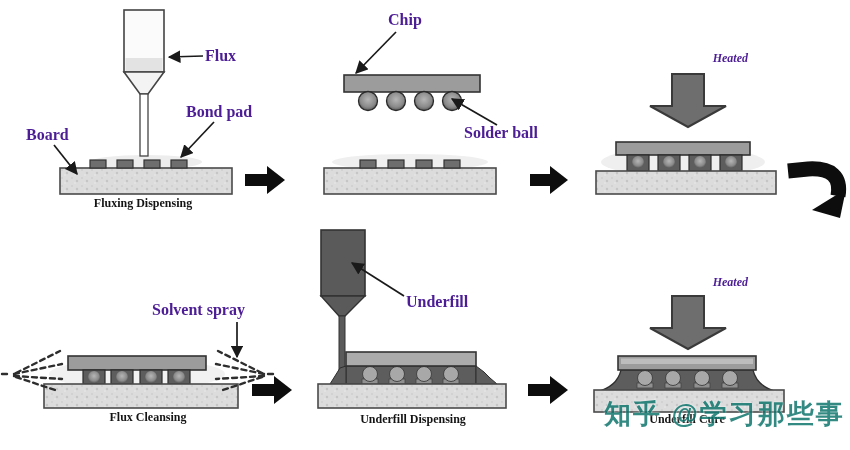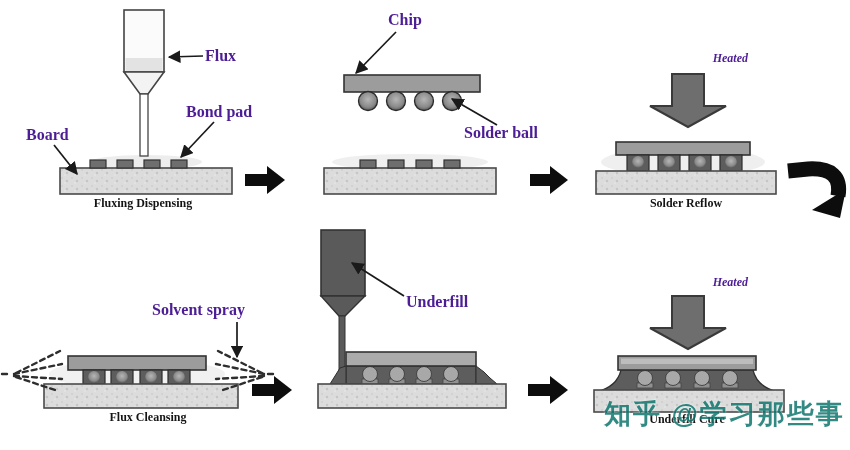--- a/index.html
+++ b/index.html
@@ -214,24 +214,24 @@
 
   <span class="lbl" style="left:205px;top:47px;">Flux</span>
   <span class="lbl" style="left:186px;top:103px;">Bond pad</span>
   <span class="lbl" style="left:26px;top:126px;">Board</span>
   <span class="caption" style="left:38px;top:197px;width:210px;">Fluxing Dispensing</span>
 
   <span class="lbl" style="left:388px;top:11px;">Chip</span>
   <span class="lbl" style="left:464px;top:124px;">Solder ball</span>
 
   <span class="lbl heated" style="left:640px;top:52px;width:108px;">Heated</span>
-  <span class="caption" style="left:586px;top:197px;width:200px;">Solder Reflow</span>
 
   <span class="lbl" style="left:152px;top:301px;">Solvent spray</span>
   <span class="caption" style="left:48px;top:411px;width:200px;">Flux Cleansing</span>
 
   <span class="lbl" style="left:406px;top:293px;">Underfill</span>
+  <span class="caption" style="left:308px;top:413px;width:210px;">Underfill Dispensing</span>
 
   <span class="lbl heated" style="left:640px;top:276px;width:108px;">Heated</span>
   <span class="caption" style="left:587px;top:413px;width:200px;">Underfill Cure</span>
 
   <span class="watermark">知乎 @学习那些事</span>
 </div>
 
 </body></html>

